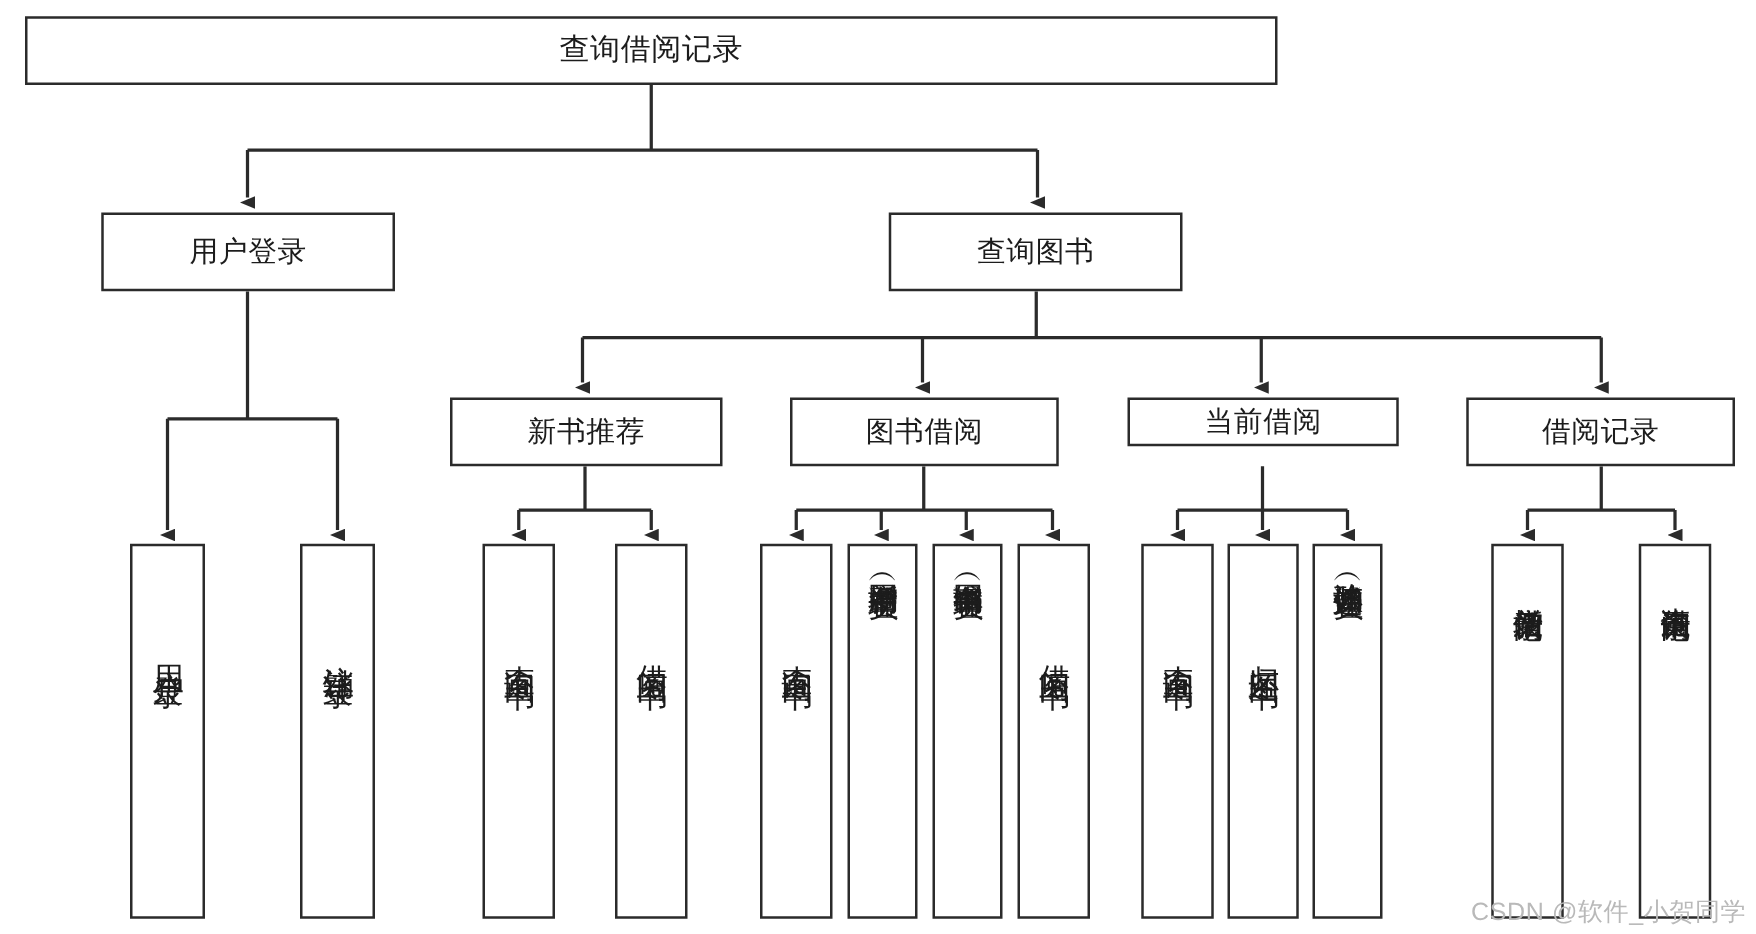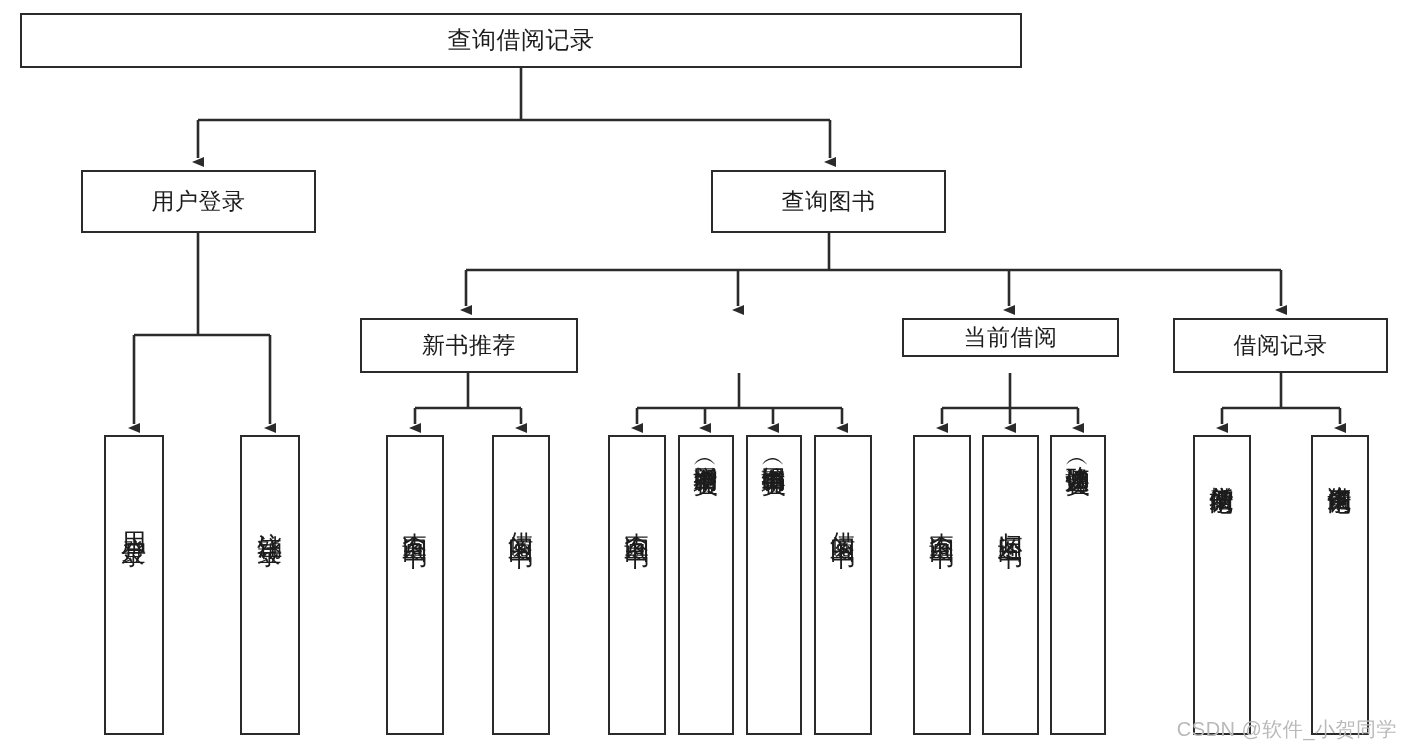--- a/index.html
+++ b/index.html
@@ -137,20 +137,23 @@
   <div class="node h" style="left:81px;top:170px;width:235px;height:63px;">
     <span class="lbl">用户登录</span>
   </div>
   <div class="node h" style="left:711px;top:170px;width:235px;height:63px;">
     <span class="lbl">查询图书</span>
   </div>
 
   <div class="node h" style="left:360px;top:318px;width:218px;height:55px;">
     <span class="lbl">新书推荐</span>
   </div>
+  <div class="node h" style="left:632px;top:318px;width:215px;height:55px;">
+    <span class="lbl">图书借阅</span>
+  </div>
   <div class="node h" style="left:902px;top:318px;width:217px;height:39px;">
     <span class="lbl">当前借阅</span>
   </div>
   <div class="node h" style="left:1173px;top:318px;width:215px;height:55px;">
     <span class="lbl">借阅记录</span>
   </div>
 
   <div class="node v" style="left:104px;top:435px;width:60px;height:300px;padding-top:75px;">
     <span class="lbl">用户登录</span>
   </div>

